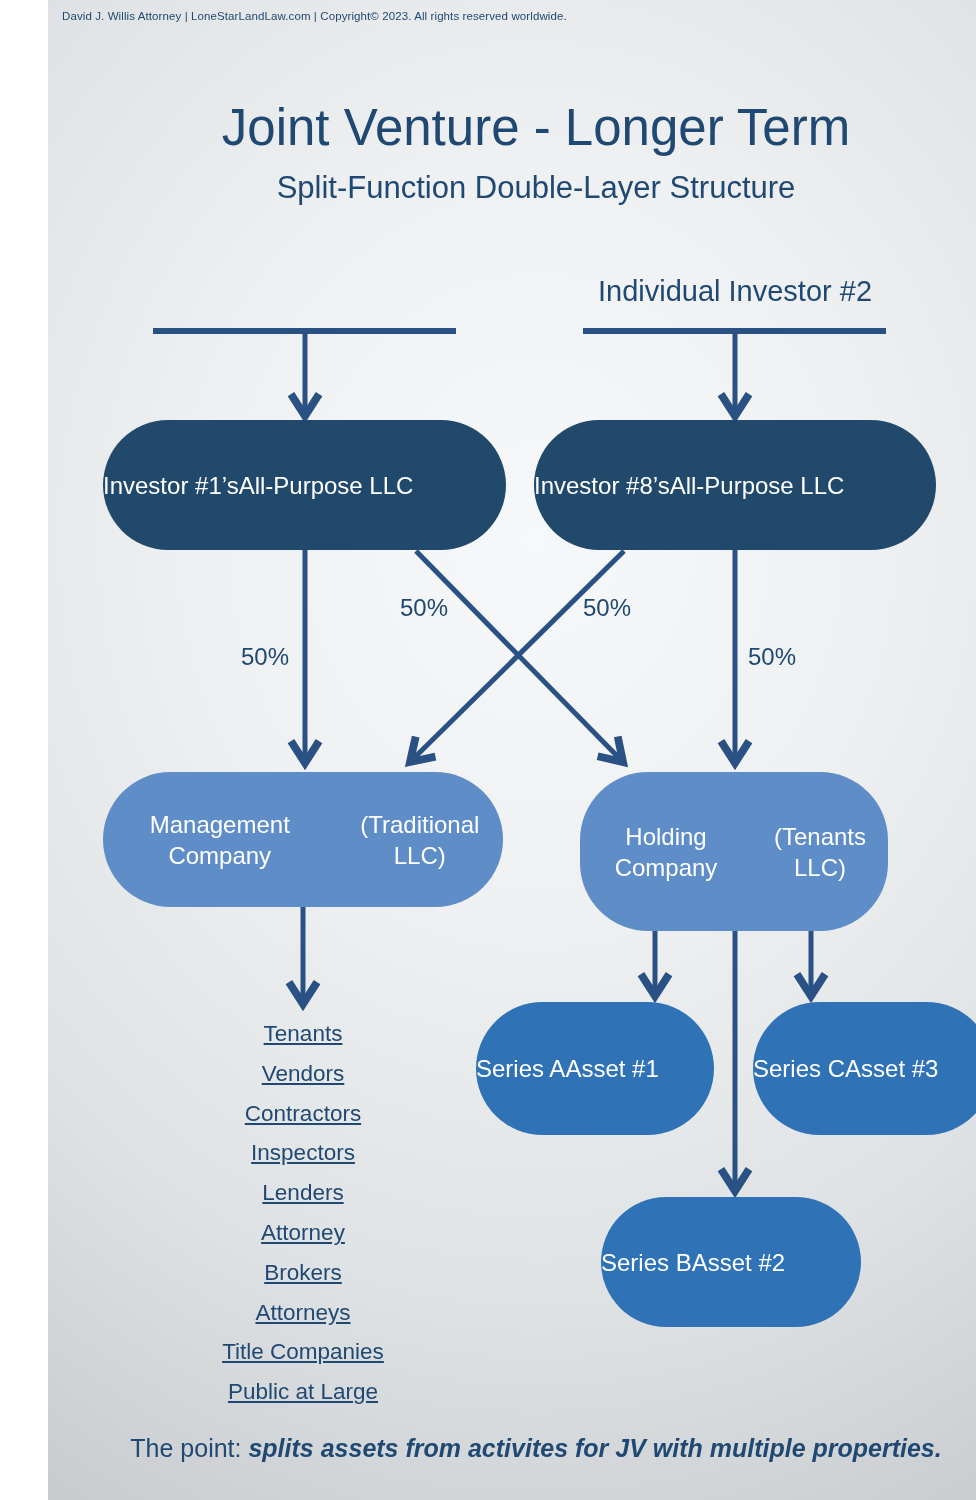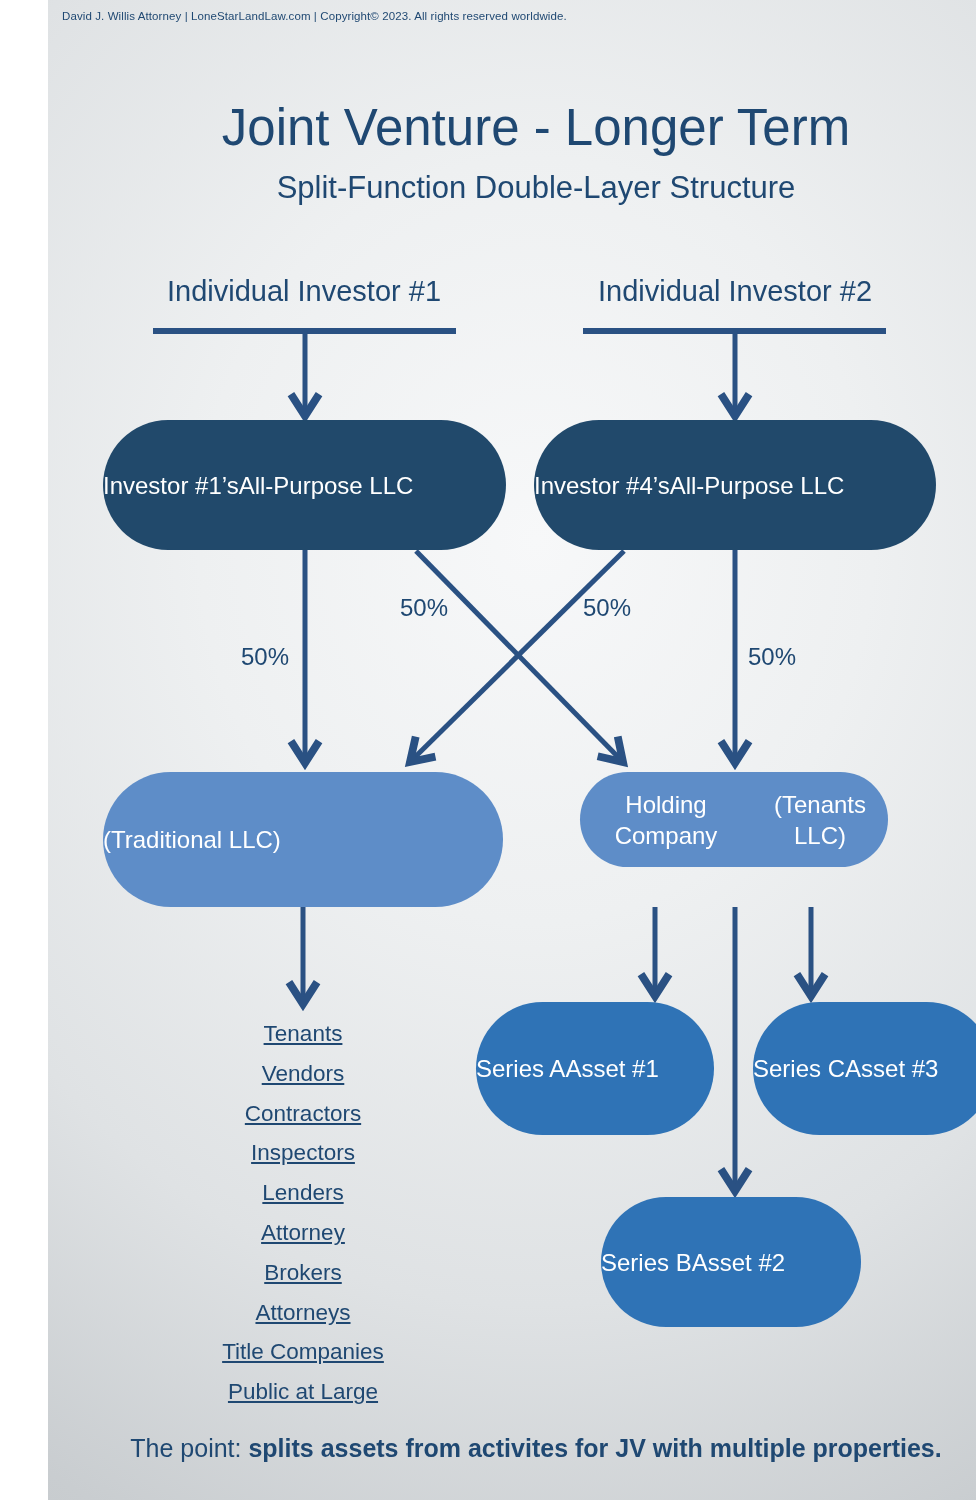--- a/index.html
+++ b/index.html
@@ -45,21 +45,21 @@
     color: #ffffff; font-size: 24px; line-height: 31px;
     text-align: center;
   }
   .node.navy   { background: #21496b; }
   .node.medium { background: #5e8dc8; }
   .node.bright { background: #2f73b6; }
 
   .llc1  { left: 55px;  top: 420px; width: 403px; height: 130px; border-radius: 65px; }
   .llc2  { left: 486px; top: 420px; width: 402px; height: 130px; border-radius: 65px; }
   .mgmt  { left: 55px;  top: 772px; width: 400px; height: 135px; border-radius: 68px; }
-  .hold  { left: 532px; top: 772px; width: 308px; height: 95px; border-radius: 68px; }
+  .hold  { left: 532px; top: 772px; width: 308px; height: 159px; border-radius: 68px; }
   .serA  { left: 428px; top: 1002px; width: 238px; height: 133px; border-radius: 67px; }
   .serC  { left: 705px; top: 1002px; width: 240px; height: 133px; border-radius: 67px; }
   .serB  { left: 553px; top: 1197px; width: 260px; height: 130px; border-radius: 65px; }
 
   .pct {
     position: absolute; transform: translate(-50%, -50%);
     font-size: 24px; color: #1f4872;
   }
   .pct.p0 { left: 217px; top: 657px; }
   .pct.p1 { left: 376px; top: 608px; }
@@ -69,21 +69,21 @@
   .counterparties {
     position: absolute; left: 55px; top: 1014px; width: 400px;
     text-align: center; color: #1f4872; font-size: 22.5px;
   }
   .counterparties .item { height: 39.8px; line-height: 39.8px; text-decoration: underline; }
 
   .point-line {
     position: absolute; left: 0; top: 1434px; width: 100%;
     text-align: center; font-size: 25px; color: #1f4872;
   }
-  .point-line .emph { font-weight: 700; }
+  .point-line .emph { font-weight: 700; font-style: italic; }
 </style>
 </head>
 <body>
 
 <div class="canvas">
 
   <svg class="connectors" width="976" height="1500" viewBox="0 0 976 1500" aria-hidden="true">
     <defs>
       <marker id="chev" viewBox="0 0 24 24" refX="19" refY="12" markerWidth="7.5" markerHeight="7.5" orient="auto" markerUnits="strokeWidth">
         <path d="M5 3 L19 12 L5 21" fill="none" stroke="#2a5183" stroke-width="3.6"></path>
@@ -101,38 +101,38 @@
     <path d="M607 907 V996" marker-end="url(#chev)"></path>
     <path d="M763 907 V996" marker-end="url(#chev)"></path>
     <path d="M687 907 V1191" marker-end="url(#chev)"></path>
   </svg>
 
   <div class="copyright">David J. Willis Attorney  |  LoneStarLandLaw.com  |  Copyright© 2023. All rights reserved worldwide.</div>
 
   <div class="title">Joint Venture - Longer Term</div>
   <div class="subtitle">Split-Function Double-Layer Structure</div>
 
-  <div class="investor-header inv1">Individual Investor #1</div>
   <div class="investor-header inv2">Individual Investor #2</div>
 
   <div class="node navy llc1">
     <span>Investor #1’s</span>
     <span>All-Purpose LLC</span>
   </div>
   <div class="node navy llc2">
-    <span>Investor #4’s</span>
+    <span>Investor #8’s</span>
     <span>All-Purpose LLC</span>
   </div>
 
   <span class="pct p0">50%</span>
   <span class="pct p1">50%</span>
   <span class="pct p2">50%</span>
   <span class="pct p3">50%</span>
 
   <div class="node medium mgmt">
+    <span>Management Company</span>
     <span>(Traditional LLC)</span>
   </div>
   <div class="node medium hold">
     <span>Holding Company</span>
     <span>(Tenants LLC)</span>
   </div>
 
   <div class="node bright serA">
     <span>Series A</span>
     <span>Asset #1</span>

